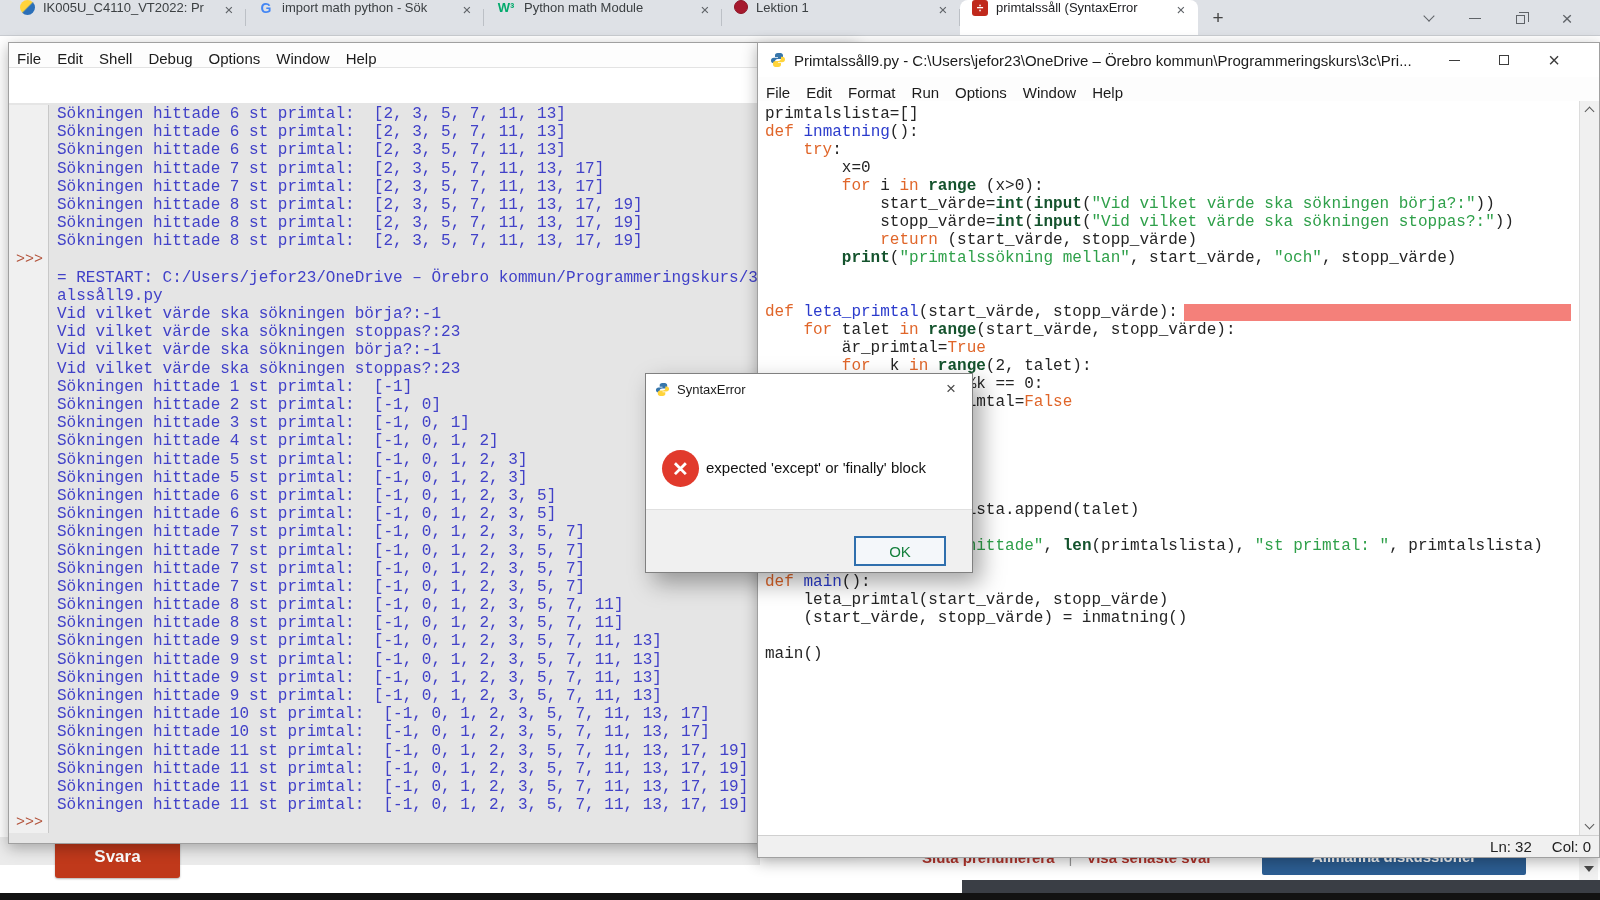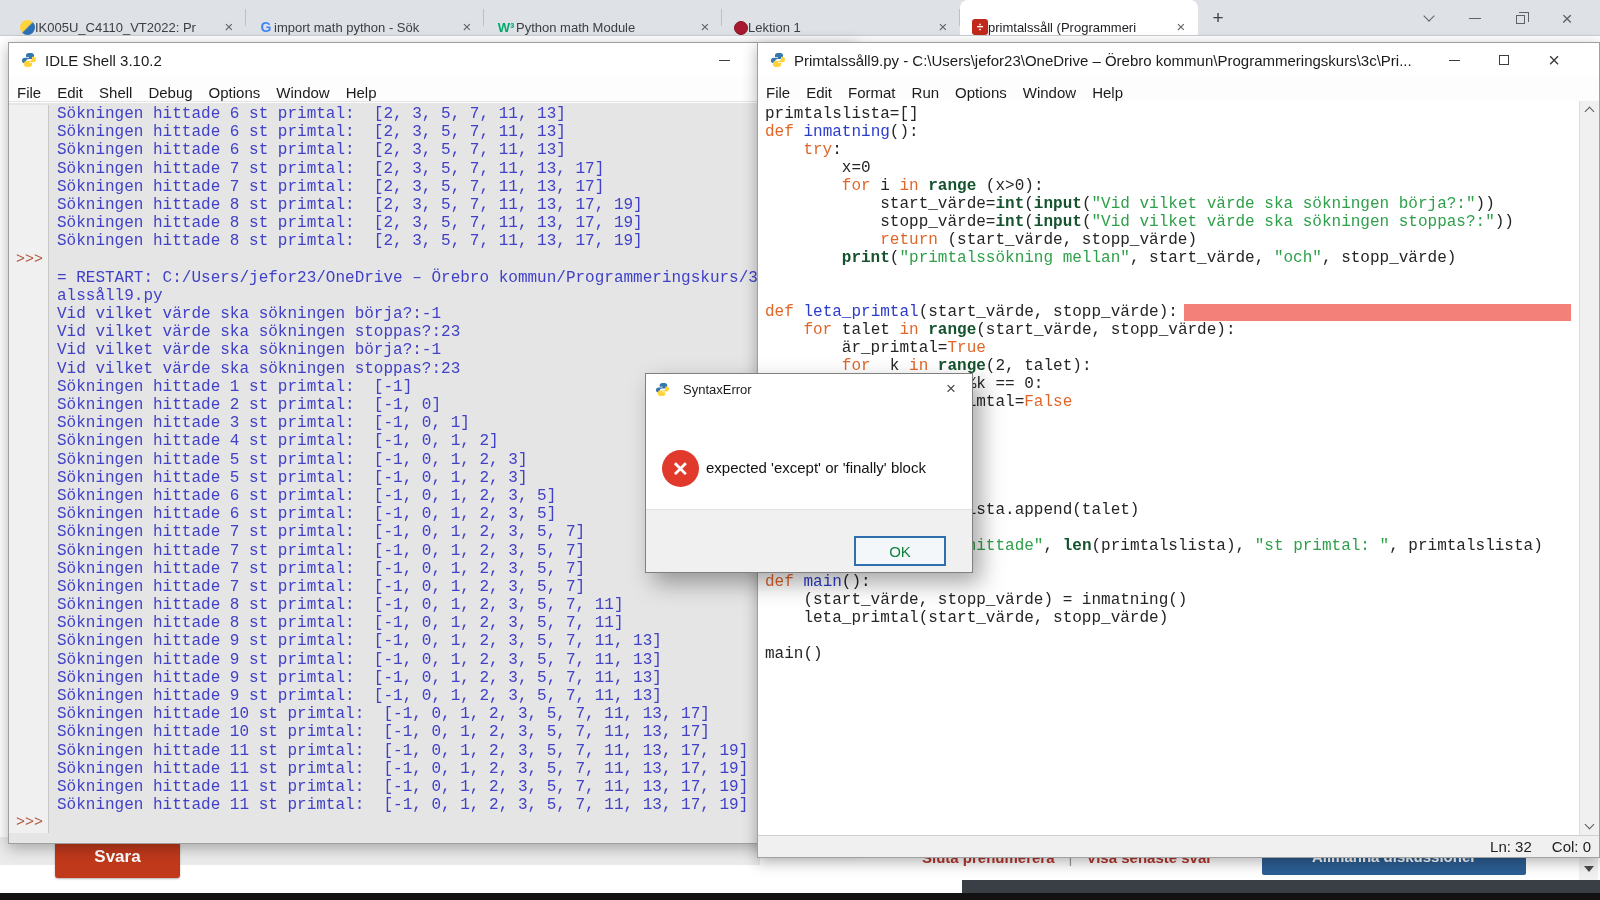--- a/index.html
+++ b/index.html
@@ -3,21 +3,21 @@
 <meta charset="utf-8">
 <style>
   * { margin:0; padding:0; box-sizing:border-box; }
   html,body { width:1600px; height:900px; overflow:hidden; background:#fff;
     font-family:"Liberation Sans", sans-serif; }
 
   
   #tabstrip { position:absolute; left:0; top:0; width:1600px; height:36px;
     background:#dee1e6; border-bottom:1px solid #c9ccd1; display:flex; align-items:stretch;
     padding-left:8px; z-index:5; }
-  .tab { width:238px; display:flex; align-items:flex-end; gap:0; padding:0 8px 0 12px;
+  .tab { width:238px; display:flex; align-items:flex-start; gap:8px; padding:0 8px 0 12px;
     font-size:13px; color:#3c4043; position:relative; cursor:default; }
   .tab:not(.active)::after { content:''; position:absolute; right:0; top:9px; bottom:9px;
     width:1px; background:#9aa0a6; opacity:.5; }
   .tab.active { background:#fff; border-radius:8px 8px 0 0; color:#202124; }
   .tab-title { flex:1; white-space:nowrap; overflow:hidden; }
   .tab-close { width:18px; height:18px; border-radius:50%; display:flex; align-items:center;
     justify-content:center; font-size:15px; color:#5f6368; flex:none; }
   .favicon { flex:none; display:flex; align-items:center; justify-content:center; }
   .itslearning-icon { width:15px; height:15px; border-radius:50%;
     background:linear-gradient(135deg,#ffd43b 46%,#2b6fb8 54%); }
@@ -102,21 +102,21 @@
     border-bottom:1.4px solid #5a5a5a; }
   .chev-up { top:7px; transform:rotate(-135deg); }
   .chev-dn { bottom:7px; transform:rotate(45deg); }
   #statusbar { position:absolute; left:0; right:0; bottom:0; height:22px; background:#f0f0f0;
     border-top:1px solid #d0d0d0; display:flex; align-items:center; justify-content:flex-end;
     font-size:15px; color:#222; gap:20px; padding-right:8px; }
 
   
   #dialog { position:absolute; left:645px; top:373px; width:328px; height:200px; background:#fff;
     border:1px solid #808080; box-shadow:8px 10px 22px rgba(0,0,0,.35); z-index:30; }
-  #dlg-titlebar { height:30px; display:flex; align-items:center; gap:13px; padding-left:9px;
+  #dlg-titlebar { height:30px; display:flex; align-items:center; gap:7px; padding-left:9px;
     font-size:13px; color:#1b1b1b; position:relative; }
   #dlg-close { position:absolute; right:8px; top:2px; width:26px; height:26px; display:flex;
     align-items:center; justify-content:center; font-size:17px; color:#4a4a4a; }
   #dlg-body { position:absolute; left:0; top:30px; right:0; height:107px; }
   #err-icon { position:absolute; left:16px; top:46px; width:37px; height:37px; border-radius:50%;
     background:#e13a2c; color:#fff; display:flex; align-items:center; justify-content:center;
     font-size:20px; font-weight:bold; }
   #dlg-msg { position:absolute; left:60px; top:55px; font-size:15px; color:#111; }
   #dlg-footer { position:absolute; left:0; right:0; bottom:0; height:63px; background:#f0f0f0;
     border-top:1px solid #e0e0e0; }
@@ -144,21 +144,21 @@
         <span class="tab-title">Python math Module</span>
         <span class="tab-close">×</span>
       </div>
       <div class="tab">
         <span class="favicon university-icon"></span>
         <span class="tab-title">Lektion 1</span>
         <span class="tab-close">×</span>
       </div>
       <div class="tab active">
         <span class="favicon division-icon" style="display: flex; align-items: center; justify-content: center;">÷</span>
-        <span class="tab-title">primtalssåll (Programmeri</span>
+        <span class="tab-title">primtalssåll (SyntaxError</span>
         <span class="tab-close">×</span>
       </div>
     </div>
   <div id="newtab">+</div>
 </div>
 <div id="win-controls">
   <div class="wc">
       <span class="icon-chevron-down"></span>
     </div>
   <div class="wc">
@@ -182,30 +182,20 @@
   </div>
   <div id="discussions-btn">Allmänna diskussioner</div>
   <div id="dark-band"></div>
   <div id="black-strip"></div>
   <div id="page-scrollbar">
       <span class="tri-down"></span>
     </div>
 </div>
 
 <div id="shell-window" class="window">
-  <div class="titlebar">
-    <svg class="py-icon" width="16" height="16" viewBox="0 0 16 16">
-        <path fill="#3776ab" d="M7.9 1C5.7 1 5 2 5 3.4V5h3v.8H3.8C2.2 5.8 1 6.8 1 8.5s1 2.7 2.6 2.7H5V9.4C5 7.9 6.2 7 7.6 7h3C11.8 7 13 6.1 13 4.7V3.4C13 2 11.9 1 10.5 1H7.9z"></path>
-        <path fill="#ffd43b" d="M8.1 15c2.2 0 2.9-1 2.9-2.4V11H8v-.8h4.2c1.6 0 2.8-1 2.8-2.7s-1-2.7-2.6-2.7H11v1.8C11 8.1 9.8 9 8.4 9h-3C4.2 9 3 9.9 3 11.3v1.3C3 14 4.1 15 5.5 15h2.6z"></path>
-      </svg>
-    <span>IDLE Shell 3.10.2</span>
-    <span id="shell-min" class="tb-btn">
-        <span class="icon-minimize2"></span>
-      </span>
-  </div>
   <div class="menubar" id="shell-menu">
       <span class="menu-item">File</span>
       <span class="menu-item">Edit</span>
       <span class="menu-item">Shell</span>
       <span class="menu-item">Debug</span>
       <span class="menu-item">Options</span>
       <span class="menu-item">Window</span>
       <span class="menu-item">Help</span>
     </div>
   <div id="shell-body">
@@ -421,22 +411,22 @@
       <div class="code-line"></div>
       <div class="code-line"></div>
       <div class="code-line"></div>
       <div class="code-line"></div>
       <div class="code-line"><span class="tok-n">        </span><span class="tok-k">if</span><span class="tok-n"> är_primtal:</span></div>
       <div class="code-line"><span class="tok-n">            primtalslista.append(talet)</span></div>
       <div class="code-line"></div>
       <div class="code-line"><span class="tok-n">    </span><span class="tok-b">print</span><span class="tok-n">(</span><span class="tok-s">"Sökningen hittade"</span><span class="tok-n">, </span><span class="tok-b">len</span><span class="tok-n">(primtalslista), </span><span class="tok-s">"st primtal: "</span><span class="tok-n">, primtalslista)</span></div>
       <div class="code-line"></div>
       <div class="code-line"><span class="tok-k">def</span><span class="tok-n"> </span><span class="tok-d">main</span><span class="tok-n">():</span></div>
+      <div class="code-line"><span class="tok-n">    leta_primtal(start_värde, stopp_värde)</span></div>
       <div class="code-line"><span class="tok-n">    (start_värde, stopp_värde) = inmatning()</span></div>
-      <div class="code-line"><span class="tok-n">    leta_primtal(start_värde, stopp_värde)</span></div>
       <div class="code-line"></div>
       <div class="code-line"><span class="tok-n">main()</span></div>
       <div class="code-line"></div>
     </div>
   <div id="editor-scrollbar">
     <span class="chev chev-up"></span>
     <span class="chev chev-dn"></span>
   </div>
   <div id="statusbar">
     <span>Ln: 32</span>

